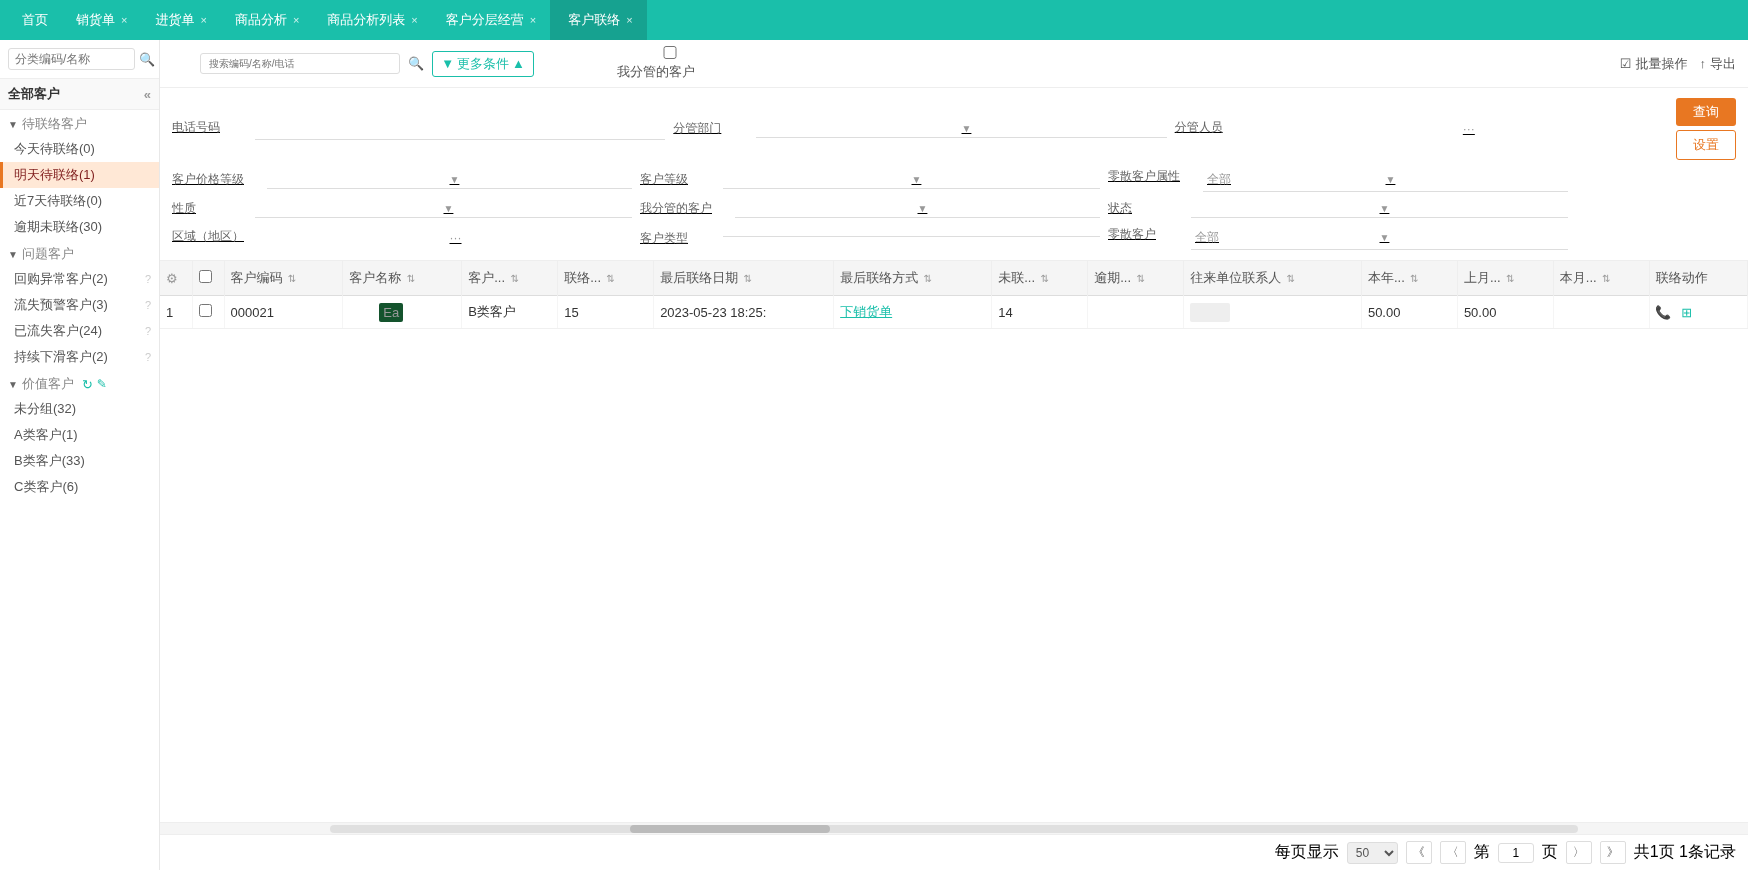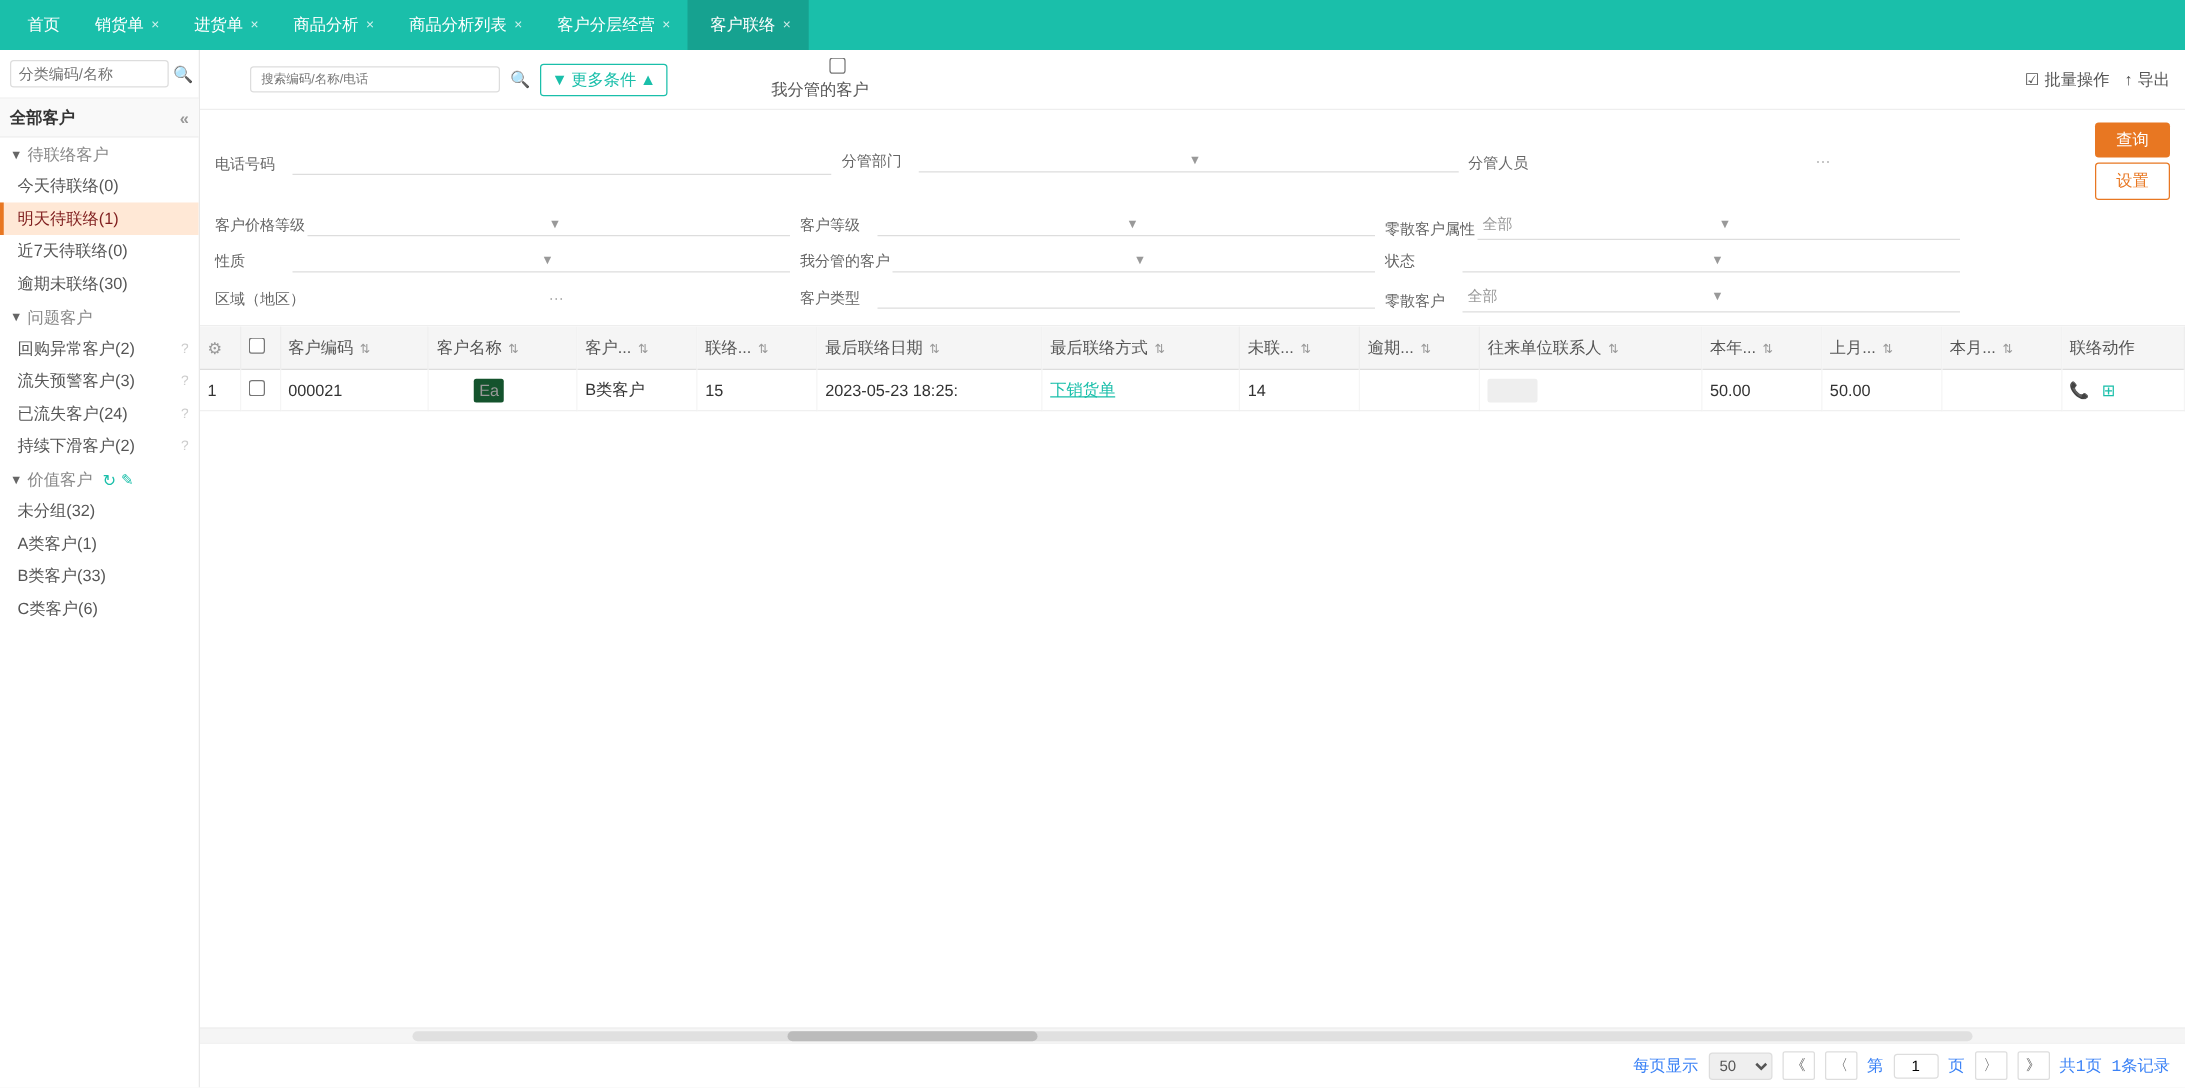--- a/index.html
+++ b/index.html
@@ -167,23 +167,24 @@
     }
     .filter-row {
       display: flex;
       align-items: center;
       gap: 8px;
       margin-bottom: 8px;
     }
     .filter-row:last-child { margin-bottom: 0; }
     .filter-cell {
       display: flex;
-      align-items: flex-end;
+      align-items: flex-start;
       flex: 1;
-      gap: 2px;
+      gap: 23px;
+      text-decoration: underline;
     }
     .filter-cell label {
       white-space: nowrap;
       color: #666;
       font-size: 12px;
       min-width: 60px;
     }
     .filter-cell .filter-input {
       flex: 1;
       border: none;
@@ -271,21 +272,21 @@
     
     .bottom-bar {
       background: #fff;
       border-top: 1px solid #eee;
       padding: 6px 12px;
       display: flex;
       align-items: center;
       justify-content: flex-end;
       gap: 8px;
     }
-    .bottom-bar span { font-size: 13px; color: #3b82f6; font-family: Liberation Mono, monospace; }
+    .bottom-bar span { font-size: 16px; color: #000000; }
     .page-size-select {
       border: 1px solid #ddd;
       border-radius: 3px;
       padding: 2px 4px;
       font-size: 12px;
       color: #555;
       cursor: pointer;
     }
     .pager-btn {
       border: 1px solid #ddd;

